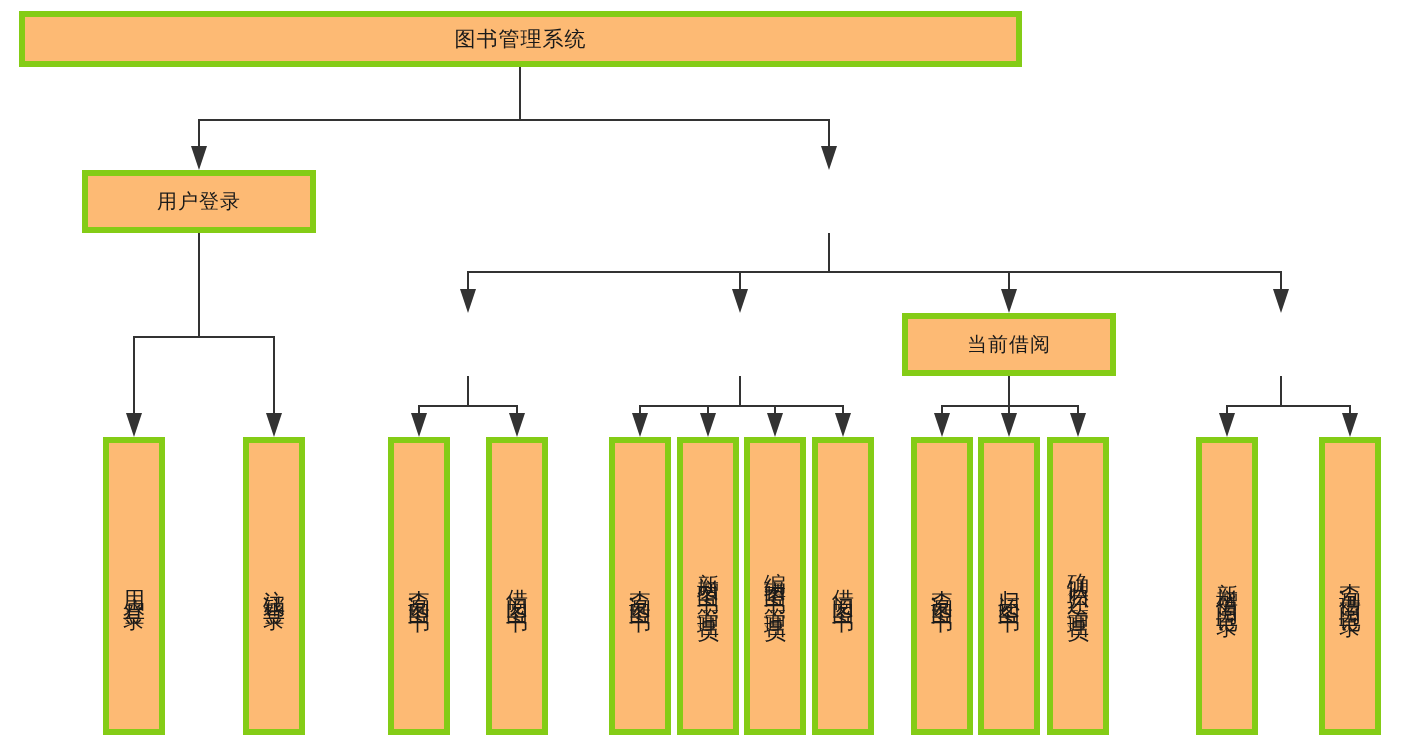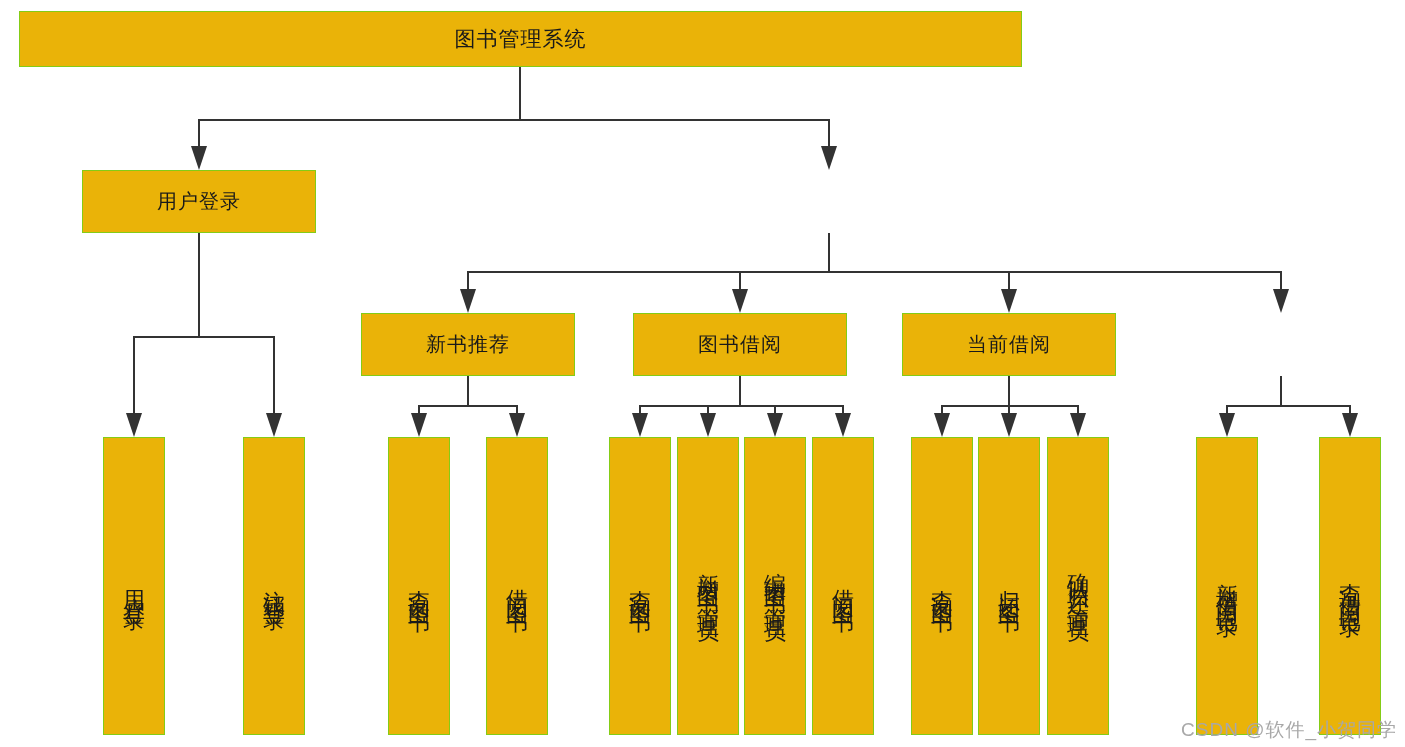--- a/index.html
+++ b/index.html
@@ -6,22 +6,22 @@
   .canvas {
     position:relative;
     width:1405px; height:747px;
     background:#ffffff;
     font-family:"Liberation Sans","DejaVu Sans",sans-serif;
     overflow:hidden;
   }
   
   .node {
     position:absolute;
-    background:#eab308;
-    border:1px solid #84cc16;
+    background:#fdba74;
+    border:6px solid #84cc16;
     box-sizing:border-box;
     display:flex; align-items:center; justify-content:center;
     color:#1a1a1a;
   }
   .h-node { font-size:20px; letter-spacing:1px; }
   .v-node {
     font-size:22px;
     writing-mode:vertical-rl;
     text-orientation:mixed;
     letter-spacing:7px;
@@ -54,26 +54,20 @@
 <div class="canvas">
 
   <div class="node h-node root-node" style="left:19px; top:11px; width:1003px; height:56px;">
     <span>图书管理系统</span>
   </div>
 
   <div class="node h-node" style="left:82px; top:170px; width:234px; height:63px;">
     <span>用户登录</span>
   </div>
 
-  <div class="node h-node" style="left:361px; top:313px; width:214px; height:63px;">
-    <span>新书推荐</span>
-  </div>
-  <div class="node h-node" style="left:633px; top:313px; width:214px; height:63px;">
-    <span>图书借阅</span>
-  </div>
   <div class="node h-node" style="left:902px; top:313px; width:214px; height:63px;align-items:center;">
     <span>当前借阅</span>
   </div>
 
   <div class="node v-node" style="left:103px; top:437px; width:62px; height:298px;">
     <span>用户登录</span>
   </div>
   <div class="node v-node" style="left:243px; top:437px; width:62px; height:298px;">
     <span>注销登录</span>
   </div>
@@ -163,15 +157,14 @@
   <div class="vline" style="left:1077px; top:405px; height:12px;"></div>
   <div class="arrow" style="left:1070px; top:413px;"></div>
 
   <div class="vline" style="left:1280px; top:376px; height:31px;"></div>
   <div class="hline" style="left:1226px; top:405px; width:125px;"></div>
   <div class="vline" style="left:1226px; top:405px; height:12px;"></div>
   <div class="arrow" style="left:1219px; top:413px;"></div>
   <div class="vline" style="left:1349px; top:405px; height:12px;"></div>
   <div class="arrow" style="left:1342px; top:413px;"></div>
 
-  <div class="watermark">CSDN @软件_小贺同学</div>
 
 </div>
 
 </body></html>

